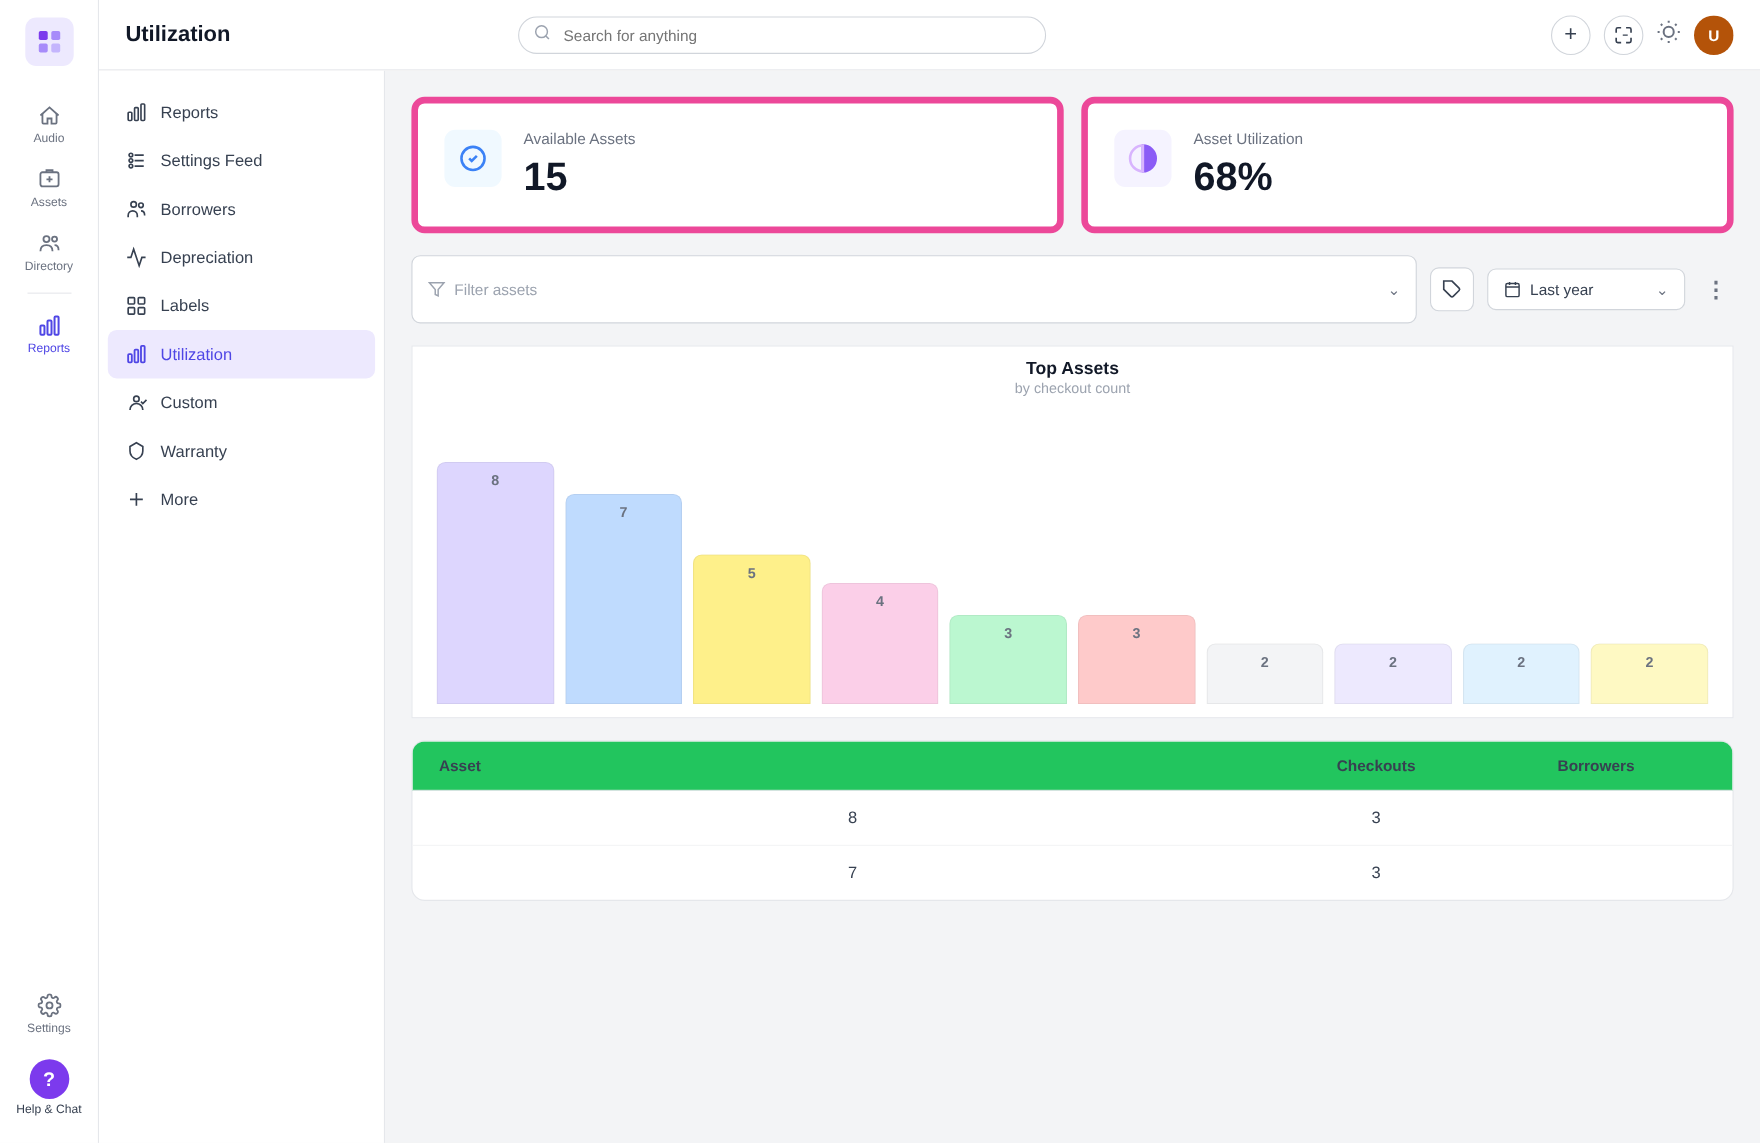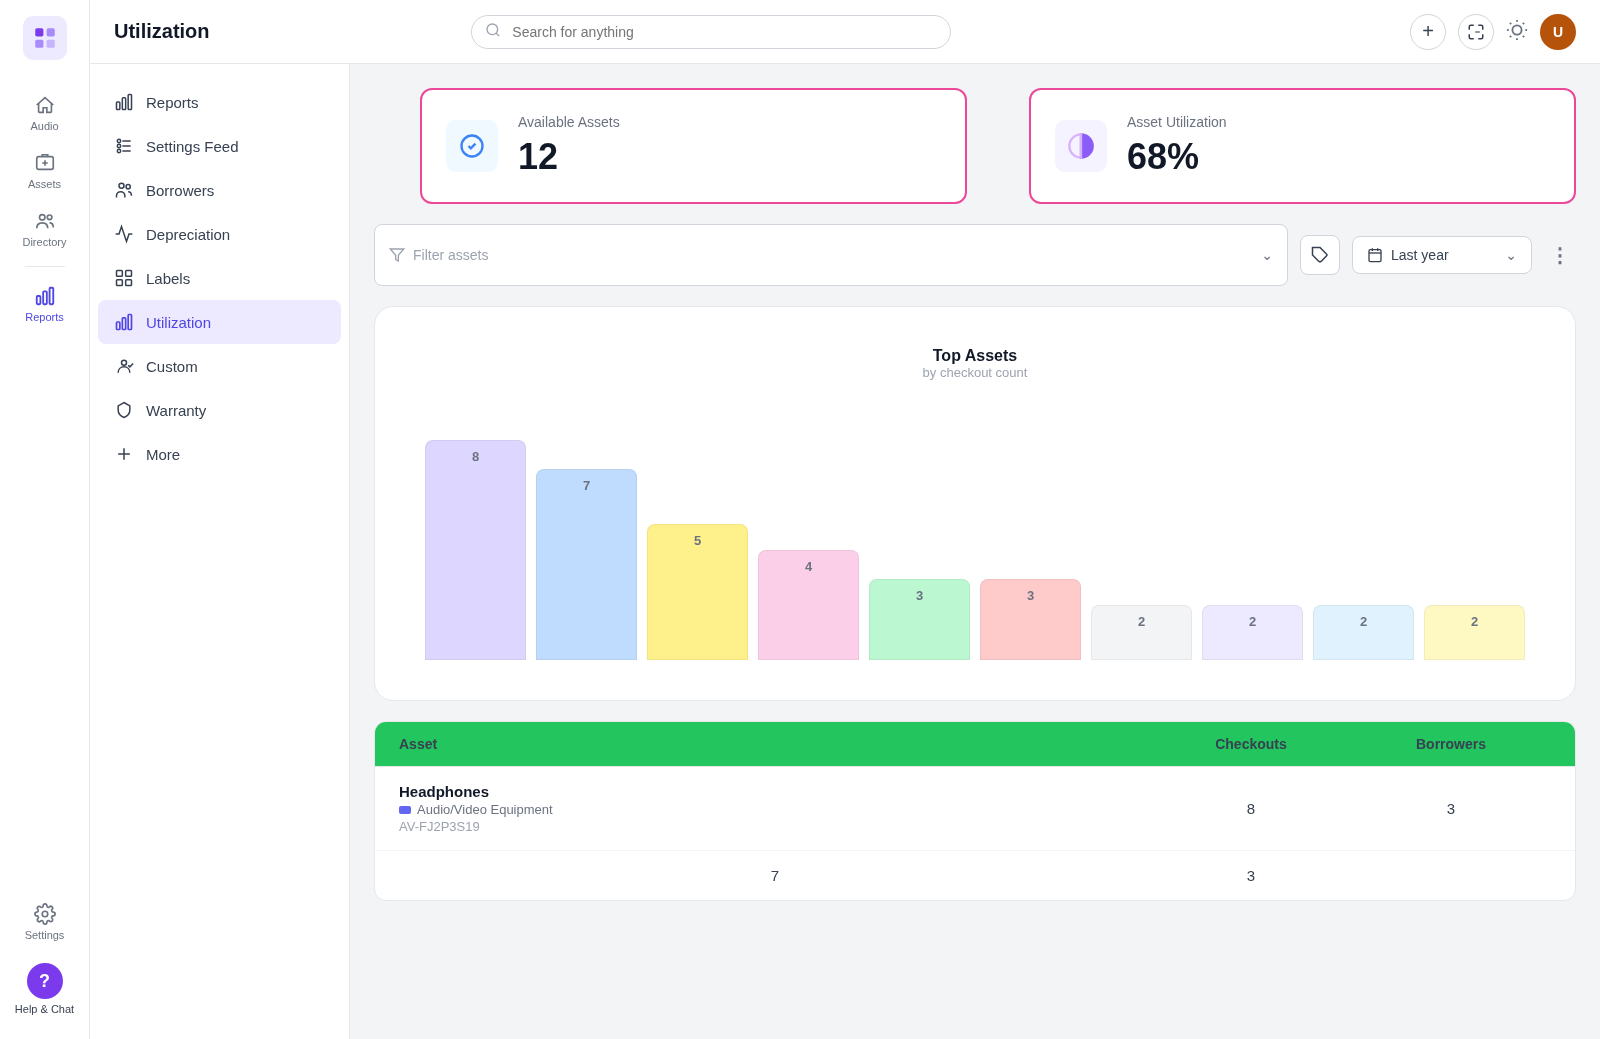--- a/index.html
+++ b/index.html
@@ -135,27 +135,25 @@
       overflow-y: auto;
       padding: 24px;
       background: #f3f4f6;
     }
 
     
     .stat-cards { display: flex; gap: 16px; margin-bottom: 20px; }
     .stat-card {
       flex: 1;
       background: #fff;
-      border: 2px solid #ec4899;
+      border: 6px solid #ec4899;
       border-radius: 12px;
       padding: 24px;
       display: flex;
-      align-items: center;
       gap: 20px;
-      margin-left: 46px;
     }
     .stat-icon {
       width: 52px; height: 52px;
       background: #f0f9ff;
       border-radius: 10px;
       display: flex; align-items: center; justify-content: center;
     }
     .stat-icon svg { width: 28px; height: 28px; }
     .stat-info .stat-label { font-size: 14px; color: #6b7280; margin-bottom: 6px; }
     .stat-info .stat-value { font-size: 36px; font-weight: 700; color: #111827; }
@@ -187,22 +185,22 @@
     }
     .more-btn {
       width: 32px; height: 32px; display: flex; align-items: center; justify-content: center;
       cursor: pointer; color: #6b7280; font-size: 20px; font-weight: bold;
     }
 
     
     .chart-section {
       background: #fff;
       border: 1px solid #e5e7eb;
-      border-radius: 19px;
-      padding: 40px;
+      border-radius: 0;
+      padding: 12px;
       margin-bottom: 20px;
     }
     .chart-title { text-align: center; font-size: 16px; font-weight: 600; color: #111827; }
     .chart-subtitle { text-align: center; font-size: 13px; color: #9ca3af; margin-bottom: 20px; }
     .bar-chart {
       display: flex;
       align-items: flex-end;
       gap: 10px;
       height: 260px;
       padding: 0 10px;
@@ -451,21 +449,21 @@
       <div class="stat-cards">
         <div class="stat-card">
           <div class="stat-icon">
             <svg viewBox="0 0 24 24" fill="none" stroke="#3b82f6" stroke-width="2">
               <path d="M9 12l2 2 4-4"></path>
               <circle cx="12" cy="12" r="9"></circle>
             </svg>
           </div>
           <div class="stat-info">
             <div class="stat-label">Available Assets</div>
-            <div class="stat-value">12</div>
+            <div class="stat-value">15</div>
           </div>
         </div>
         <div class="stat-card">
           <div class="stat-icon" style="background:#f5f3ff;">
             <svg viewBox="0 0 24 24" fill="none" stroke-width="2">
               <path d="M12 2a10 10 0 010 20V2z" fill="#8b5cf6" stroke="#8b5cf6"></path>
               <path d="M12 2a10 10 0 100 20V2z" fill="none" stroke="#d8b4fe" stroke-width="2"></path>
             </svg>
           </div>
           <div class="stat-info">
@@ -540,28 +538,20 @@
       </div>
 
       <div class="data-table">
         <div class="table-header">
           <div class="table-header-cell">Asset</div>
           <div class="table-header-cell center">Checkouts</div>
           <div class="table-header-cell center">Borrowers</div>
         </div>
         <div id="table-body">
             <div class="table-row-data">
-      <div>
-        <div class="asset-name">Headphones</div>
-        <div class="asset-category">
-          <span class="cat-dot" style="background:#6366f1"></span>
-          <span>Audio/Video Equipment</span>
-        </div>
-        <div class="asset-id">AV-FJ2P3S19</div>
-      </div>
       <div class="table-cell-val">8</div>
       <div class="table-cell-val">3</div>
     </div>
             <div class="table-row-data">
       <div class="table-cell-val">7</div>
       <div class="table-cell-val">3</div>
     </div>
           </div>
       </div>
     </div>

